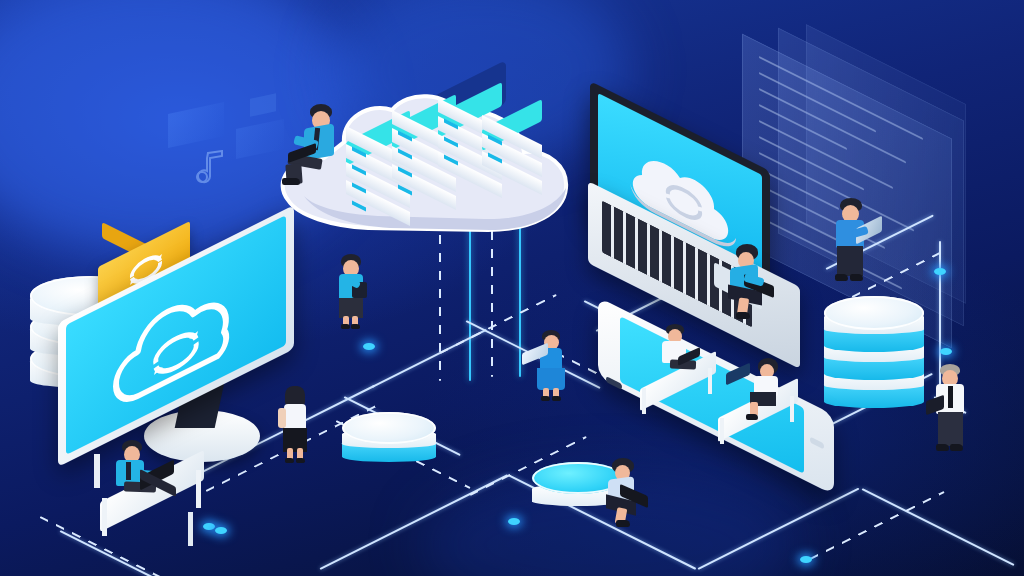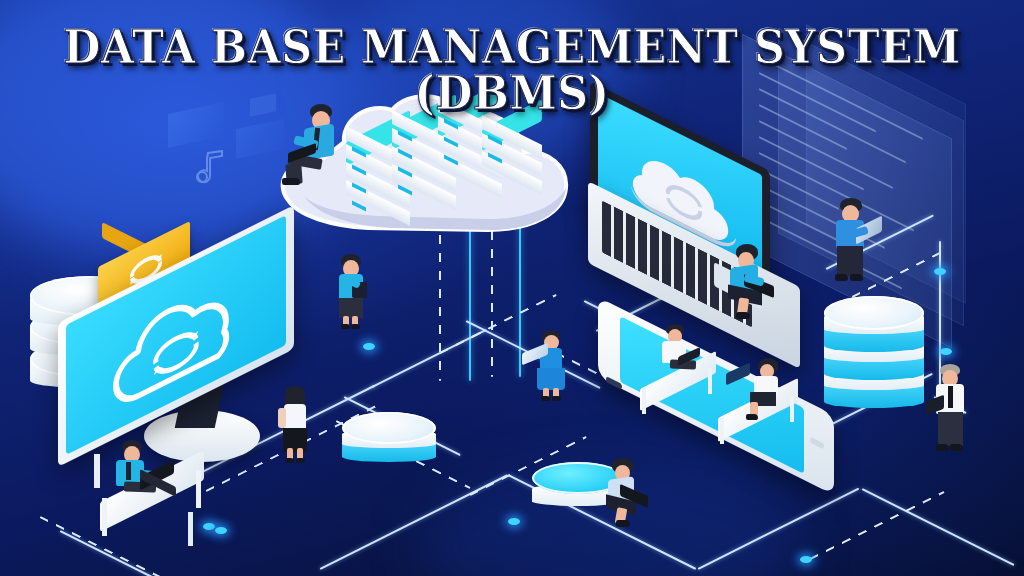--- a/index.html
+++ b/index.html
@@ -441,17 +441,14 @@
   <div class="person" style="left:598px;top:458px;width:56px;height:72px;">
     <div class="hair" style="left:14px;top:0;width:22px;height:15px;"></div>
     <div class="head" style="left:17px;top:7px;width:15px;height:16px;"></div>
     <div class="torso" style="left:10px;top:20px;width:26px;height:24px;background:#cfe0f5;transform:skewY(-8deg);"></div>
     <div style="position:absolute;left:8px;top:40px;width:30px;height:14px;background:#1d2030;transform:skewY(14deg);"></div>
     <div class="leg" style="left:18px;top:50px;width:10px;height:16px;background:#f0b89a;transform:rotate(10deg);"></div>
     <div class="shoe" style="left:18px;top:62px;width:14px;height:7px;"></div>
     <div style="position:absolute;left:22px;top:32px;width:28px;height:12px;background:#15171f;transform:skewY(24deg);border-radius:2px;"></div>
   </div>
 
-  <div id="title-wrap">
-    <span id="page-title">DATA BASE MANAGEMENT SYSTEM (DBMS)</span>
-  </div>
 
 </div>
 
 </body></html>

